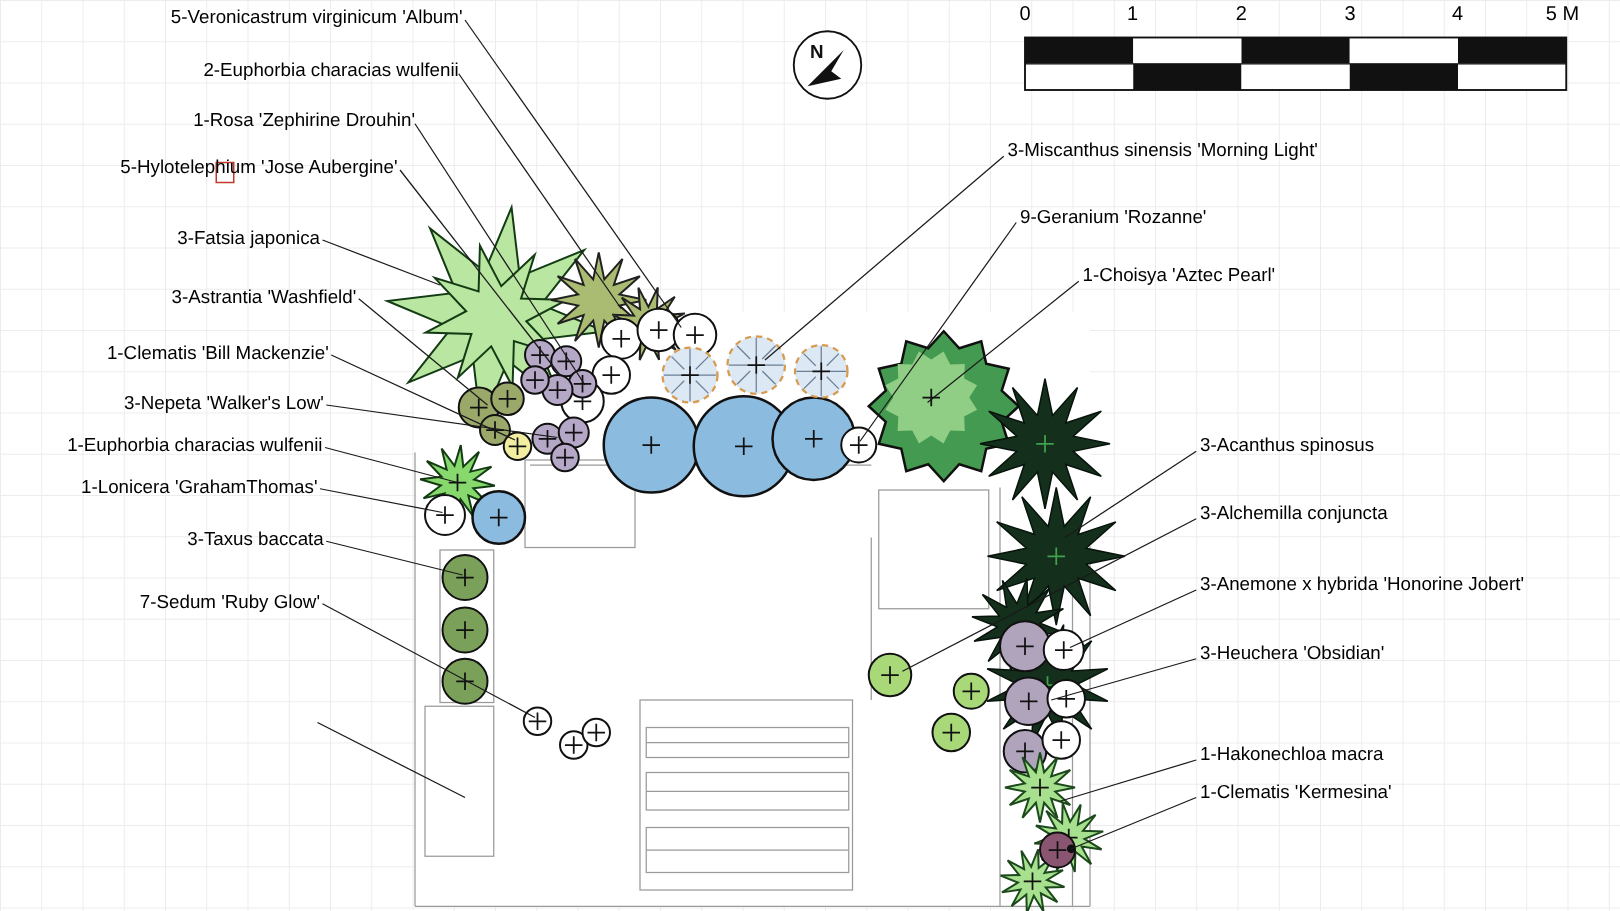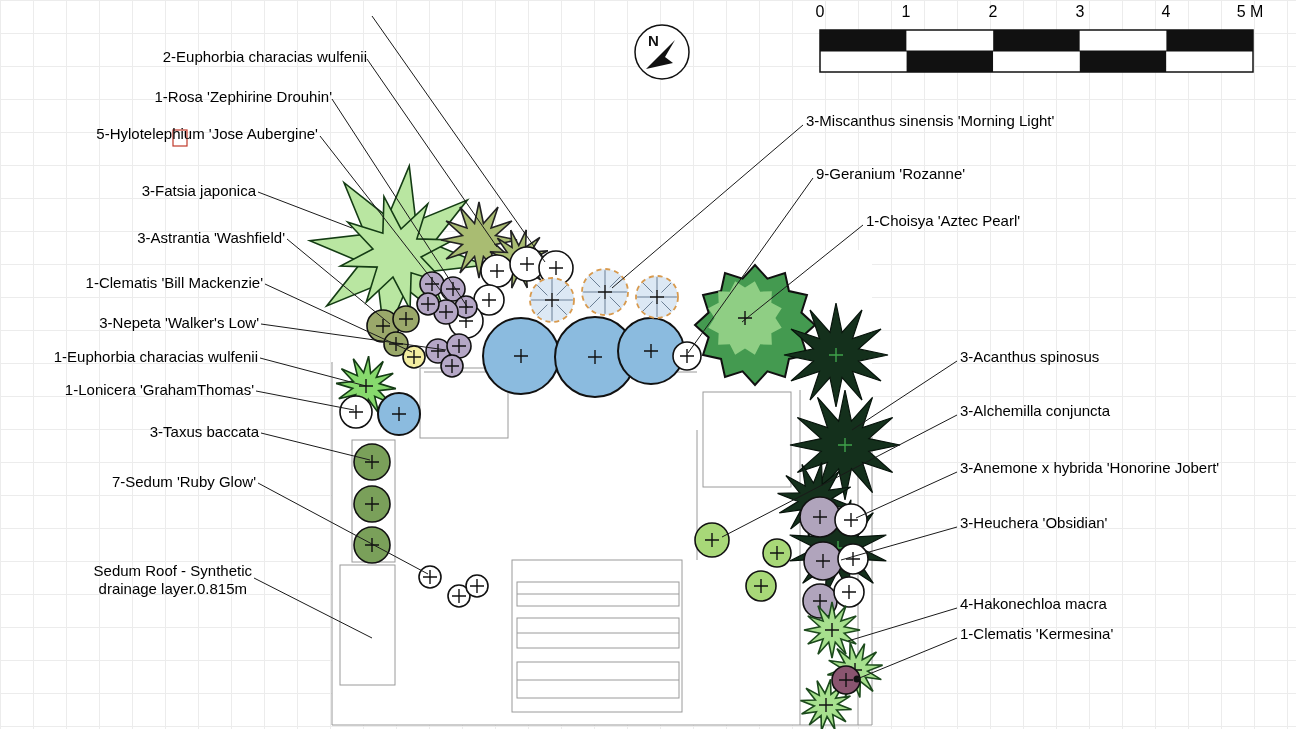--- a/index.html
+++ b/index.html
@@ -215,40 +215,37 @@
     <rect x="173" y="130" width="14" height="16" fill="none" stroke="#c0392b" stroke-width="1.2"></rect>
   </svg>
 
   <span class="tick" style="left:820px">0</span>
   <span class="tick" style="left:906px">1</span>
   <span class="tick" style="left:993px">2</span>
   <span class="tick" style="left:1080px">3</span>
   <span class="tick" style="left:1166px">4</span>
   <span class="tick" style="left:1250px">5 M</span>
 
+  <div class="lbl" style="right:926px;top:5px">5-Veronicastrum virginicum 'Album'</div>
   <div class="lbl" style="right:929px;top:48px">2-Euphorbia characias wulfenii</div>
   <div class="lbl" style="right:964px;top:88px">1-Rosa 'Zephirine Drouhin'</div>
   <div class="lbl" style="right:978px;top:125px">5-Hylotelephium 'Jose Aubergine'</div>
   <div class="lbl" style="right:1040px;top:182px">3-Fatsia japonica</div>
   <div class="lbl" style="right:1011px;top:229px">3-Astrantia 'Washfield'</div>
   <div class="lbl" style="right:1033px;top:274px">1-Clematis 'Bill Mackenzie'</div>
   <div class="lbl" style="right:1037px;top:314px">3-Nepeta 'Walker's Low'</div>
   <div class="lbl" style="right:1038px;top:348px">1-Euphorbia characias wulfenii</div>
   <div class="lbl" style="right:1042px;top:381px">1-Lonicera 'GrahamThomas'</div>
   <div class="lbl" style="right:1037px;top:423px">3-Taxus baccata</div>
   <div class="lbl" style="right:1040px;top:473px">7-Sedum 'Ruby Glow'</div>
 
-  <div class="lbl note" style="right:1044px;top:562px">
-    <div>Sedum Roof - Synthetic</div>
-    <div>drainage layer.0.815m</div>
-  </div>
 
   <div class="lbl" style="left:806px;top:112px">3-Miscanthus sinensis 'Morning Light'</div>
   <div class="lbl" style="left:816px;top:165px">9-Geranium 'Rozanne'</div>
   <div class="lbl" style="left:866px;top:212px">1-Choisya 'Aztec Pearl'</div>
   <div class="lbl" style="left:960px;top:348px">3-Acanthus spinosus</div>
   <div class="lbl" style="left:960px;top:402px">3-Alchemilla conjuncta</div>
   <div class="lbl" style="left:960px;top:459px">3-Anemone x hybrida 'Honorine Jobert'</div>
   <div class="lbl" style="left:960px;top:514px">3-Heuchera 'Obsidian'</div>
-  <div class="lbl" style="left:960px;top:595px">4-Hakonechloa macra</div>
+  <div class="lbl" style="left:960px;top:595px">1-Hakonechloa macra</div>
   <div class="lbl" style="left:960px;top:625px">1-Clematis 'Kermesina'</div>
 
 </div>
 
 </body></html>

